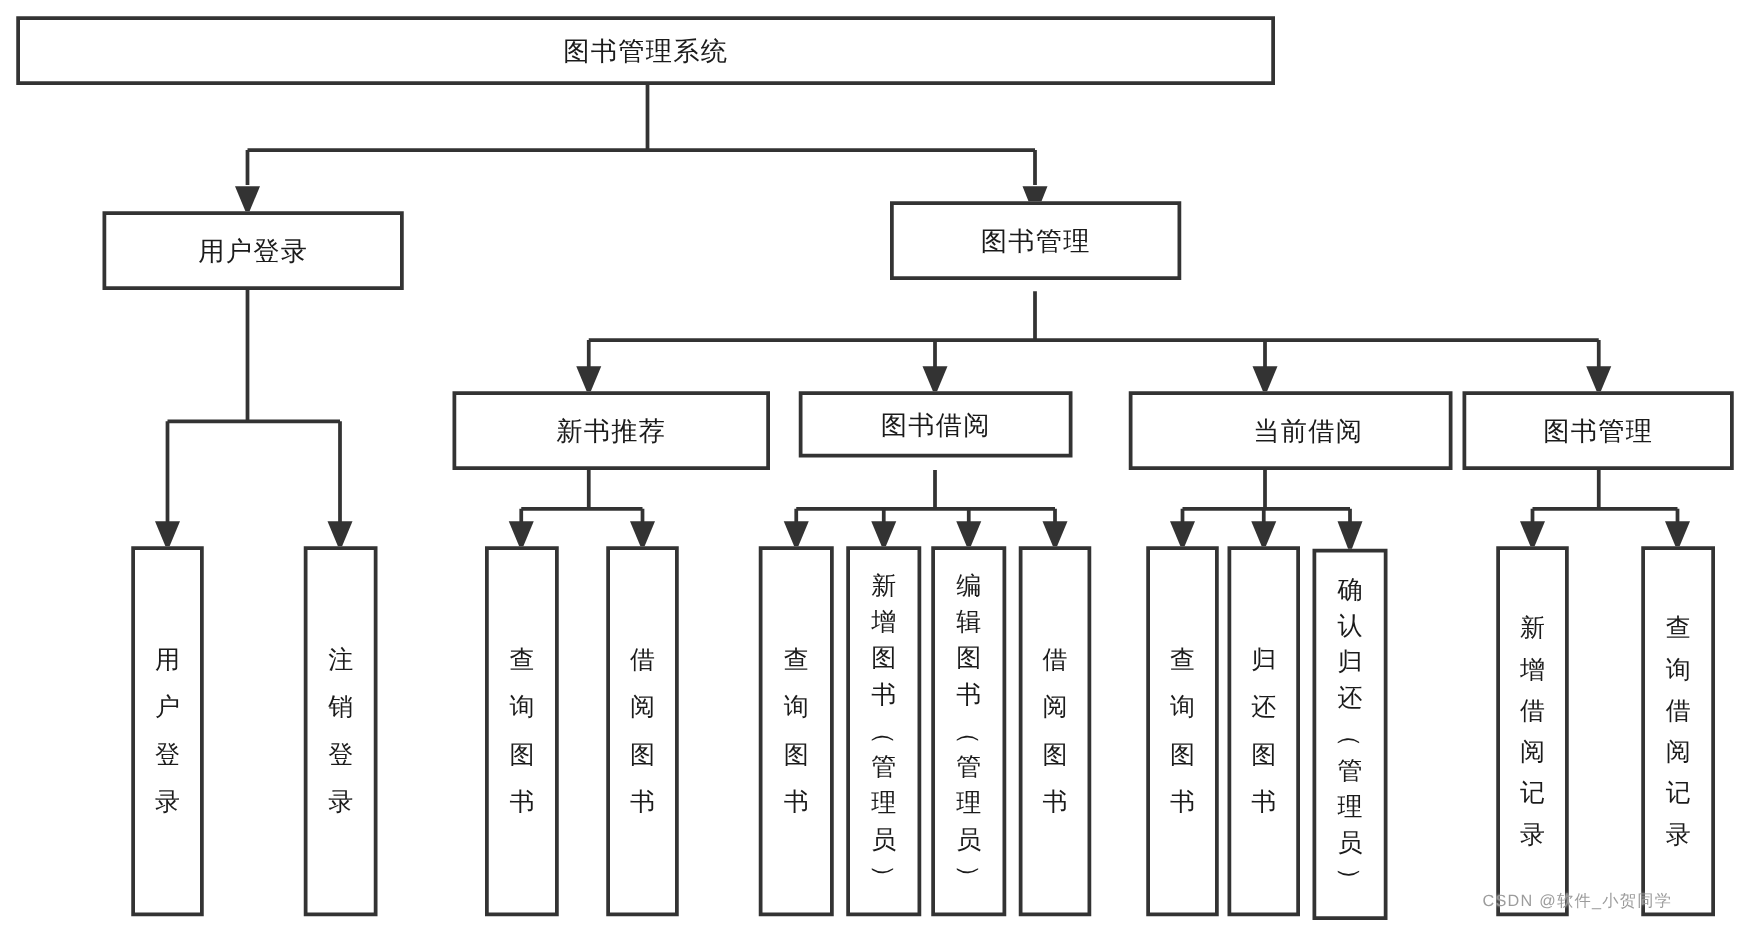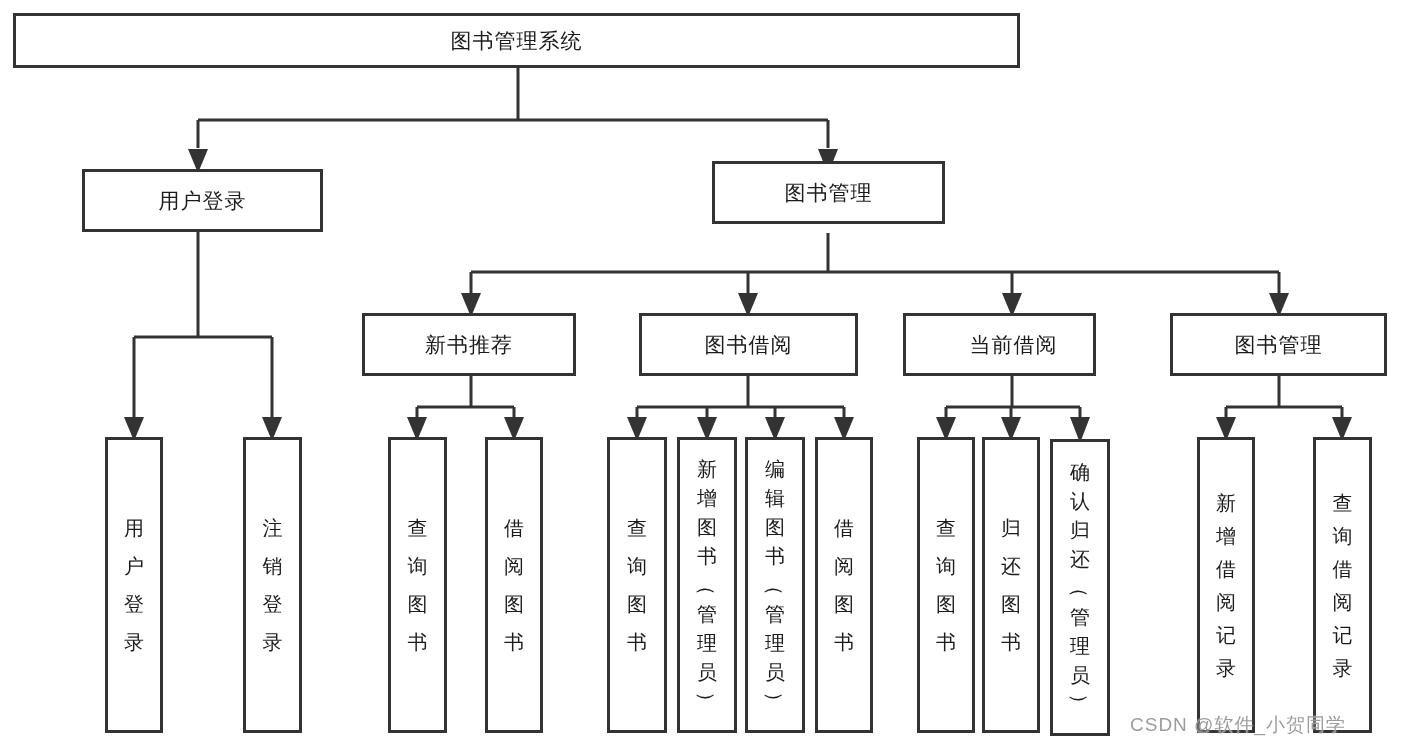--- a/index.html
+++ b/index.html
@@ -19,22 +19,22 @@
     position:absolute;background:#ffffff;border:3px solid #333333;
     box-sizing:border-box;display:flex;flex-direction:column;
     align-items:center;justify-content:center;z-index:2;
   }
   .vchar{
     height:var(--ch,38px);display:flex;align-items:center;justify-content:center;
     font-size:20px;color:#1b1b1b;line-height:1;
   }
   .vchar.rot{transform:rotate(90deg);}
   .watermark{
-    position:absolute;left:1130px;top:712px;z-index:5;
-    font-size:19px;letter-spacing:1px;color:rgba(148,148,148,0.92);
+    position:absolute;left:1186px;top:712px;z-index:5;
+    font-size:13px;letter-spacing:1px;color:rgba(148,148,148,0.92);
     text-shadow:0 0 2px rgba(255,255,255,0.9);white-space:nowrap;
   }
 </style>
 </head>
 <body>
 
 <div class="stage">
 
   <svg class="wires" width="1405" height="747" viewBox="0 0 1405 747">
     <g stroke="#333333" stroke-width="3" fill="none">
@@ -106,27 +106,27 @@
     <span>图书管理系统</span>
   </div>
 
   <div class="node" style="left:82px;top:169px;width:241px;height:63px;">
     <span>用户登录</span>
   </div>
   <div class="node" style="left:712px;top:161px;width:233px;height:63px;">
     <span>图书管理</span>
   </div>
 
-  <div class="node" style="left:362px;top:313px;width:214px;height:63px;">
+  <div class="node" style="left:362px;top:313px;width:254px;height:63px;">
     <span>新书推荐</span>
   </div>
-  <div class="node" style="left:639px;top:313px;width:219px;height:63px;">
+  <div class="node" style="left:639px;top:313px;width:219px;height:53px;">
     <span>图书借阅</span>
   </div>
-  <div class="node" style="left:903px;top:313px;width:193px;height:63px;padding-left:28px;">
+  <div class="node" style="left:903px;top:313px;width:259px;height:63px;padding-left:28px;">
     <span>当前借阅</span>
   </div>
   <div class="node" style="left:1170px;top:313px;width:217px;height:63px;">
     <span>图书管理</span>
   </div>
 
   <div class="leaf" style="left: 105px; top: 437px; width: 58px; height: 296px; --ch: 38px;">
       <div class="vchar">用</div>
       <div class="vchar">户</div>
       <div class="vchar">登</div>

